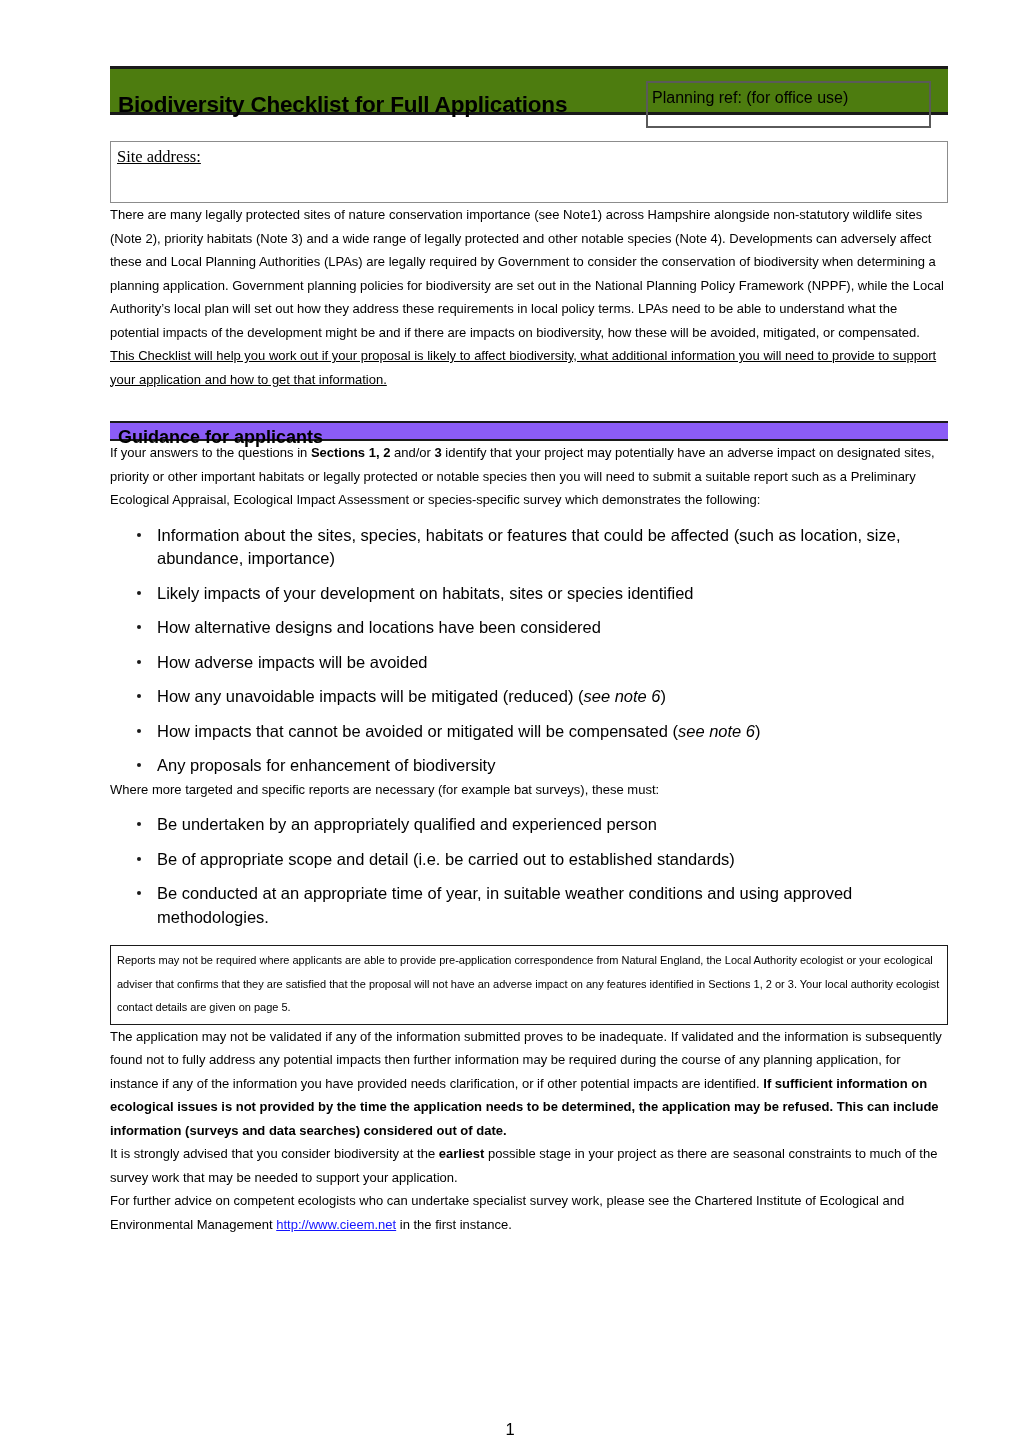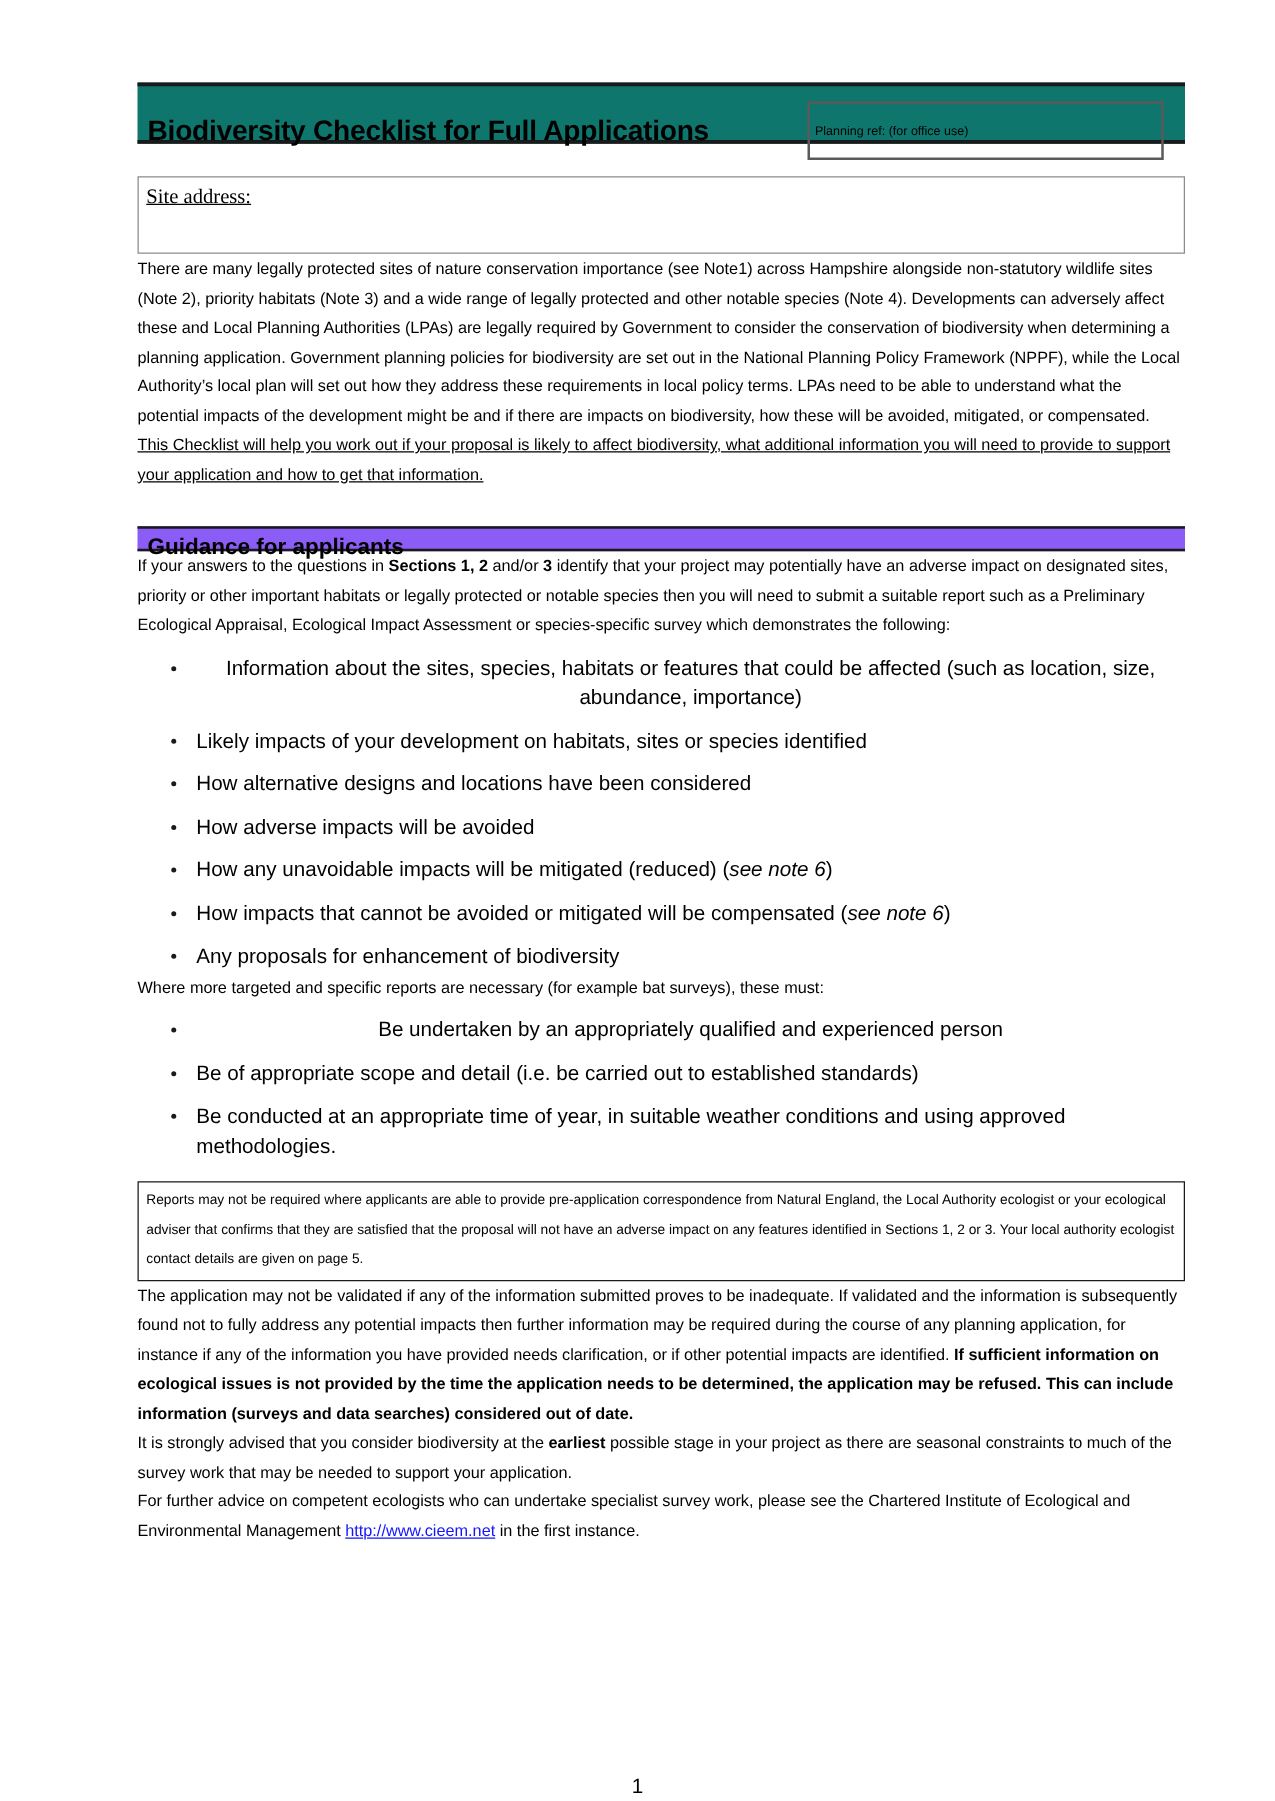--- a/index.html
+++ b/index.html
@@ -23,21 +23,21 @@
   .content {
     position: absolute;
     left: 110px;
     top: 0;
     width: 838px;
   }
 
   
   .header-band {
     margin-top: 66px;
-    background: #0f766e;
+    background: #4d7c0f;
     border-top: 3px solid #1a1a1a;
     border-bottom: 3px solid #1a1a1a;
     height: 49px;
     position: relative;
     box-sizing: border-box;
   }
   .header-title {
     position: absolute;
     left: 8px;
     top: 23px;
@@ -51,22 +51,22 @@
     left: 536px;
     top: 12px;
     width: 285px;
     height: 47px;
     border: 2px solid #5a5a5a;
     box-sizing: border-box;
   }
   .planning-ref-label {
     position: absolute;
     left: 4px;
-    top: 17px;
-    font-size: 10px;
+    top: 6px;
+    font-size: 16px;
     white-space: nowrap;
   }
 
   
   .site-address-box {
     margin-top: 26px;
     height: 62px;
     border: 1px solid #8c8c8c;
     background: #ffffff;
     position: relative;
@@ -126,21 +126,20 @@
   }
   ul.bullets li {
     position: relative;
     font-size: 16.5px;
     line-height: 23.5px;
     padding-left: 47px;
     margin-top: 11px;
   }
   ul.bullets li:first-child {
     margin-top: 12px;
-    text-align: center;
   }
   ul.bullets li .bullet-dot {
     position: absolute;
     left: 27px;
     top: 9px;
     width: 4px;
     height: 4px;
     background: #1a1a1a;
     border-radius: 50%;
   }

